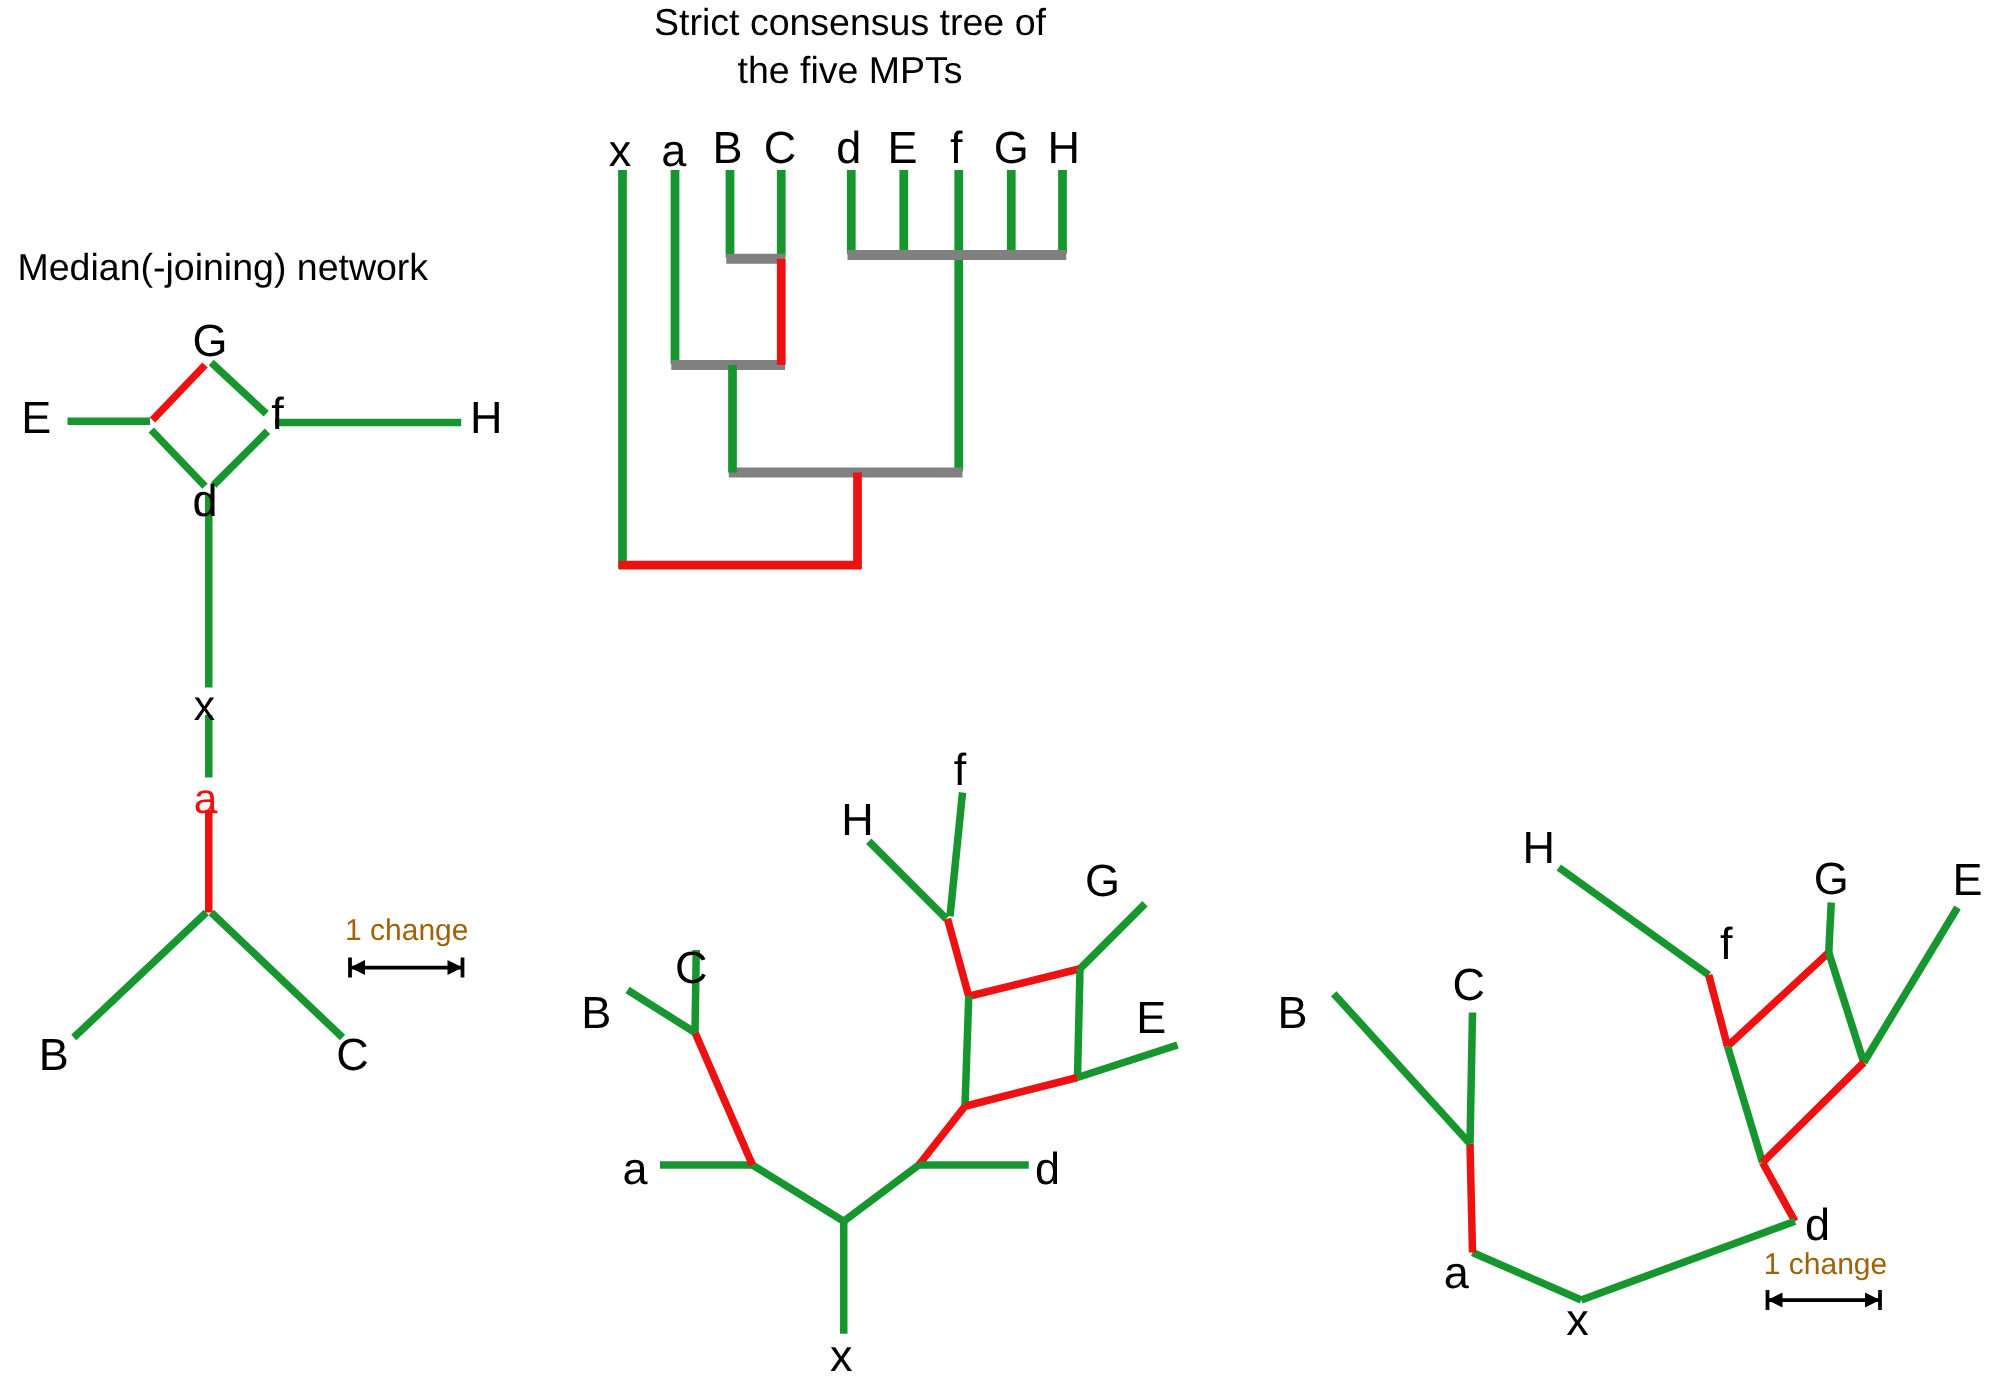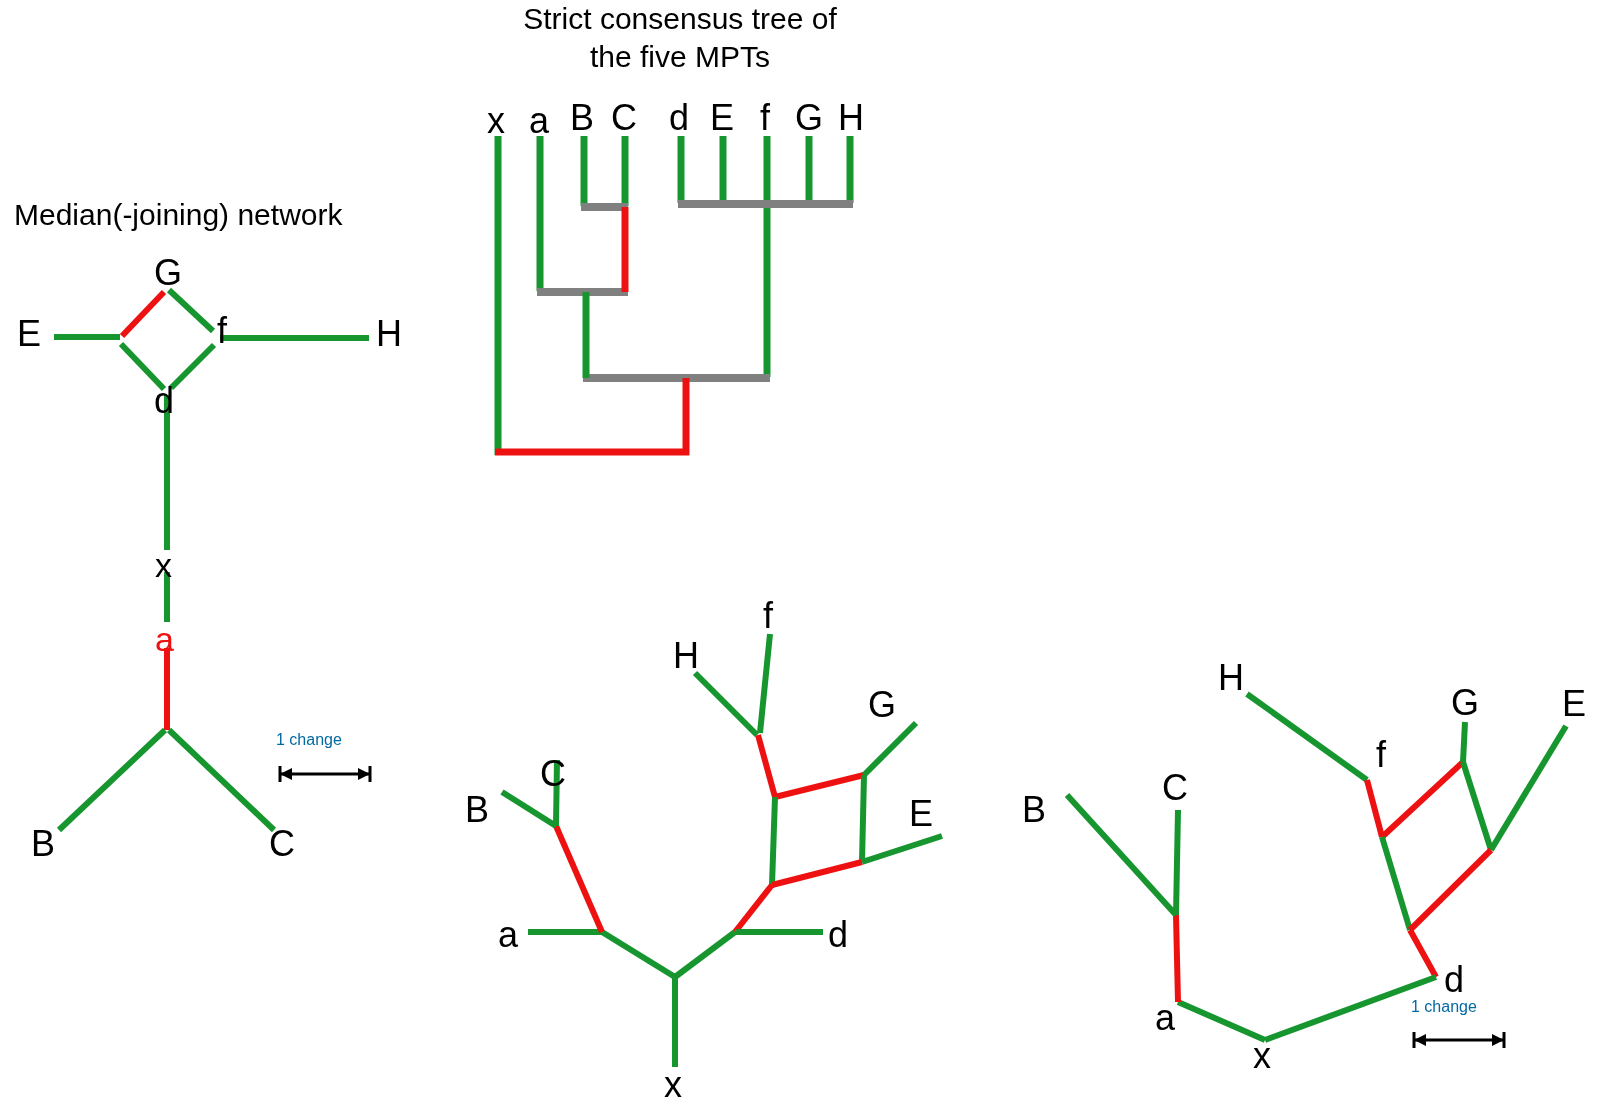--- a/index.html
+++ b/index.html
@@ -44,22 +44,22 @@
   .node-label {
     font-size: 34px;
     line-height: 1;
   }
   .node-label.red {
     color: #ee1111;
   }
   .scale-caption {
     position: absolute;
     font-family: "Liberation Sans", sans-serif;
-    font-size: 16px;
-    color: #0369a1;
+    font-size: 24px;
+    color: #a16207;
     white-space: nowrap;
   }
   svg {
     position: absolute;
     left: 0;
     top: 0;
     overflow: visible;
   }
   svg line, svg polyline, svg path {
     stroke-linecap: butt;

